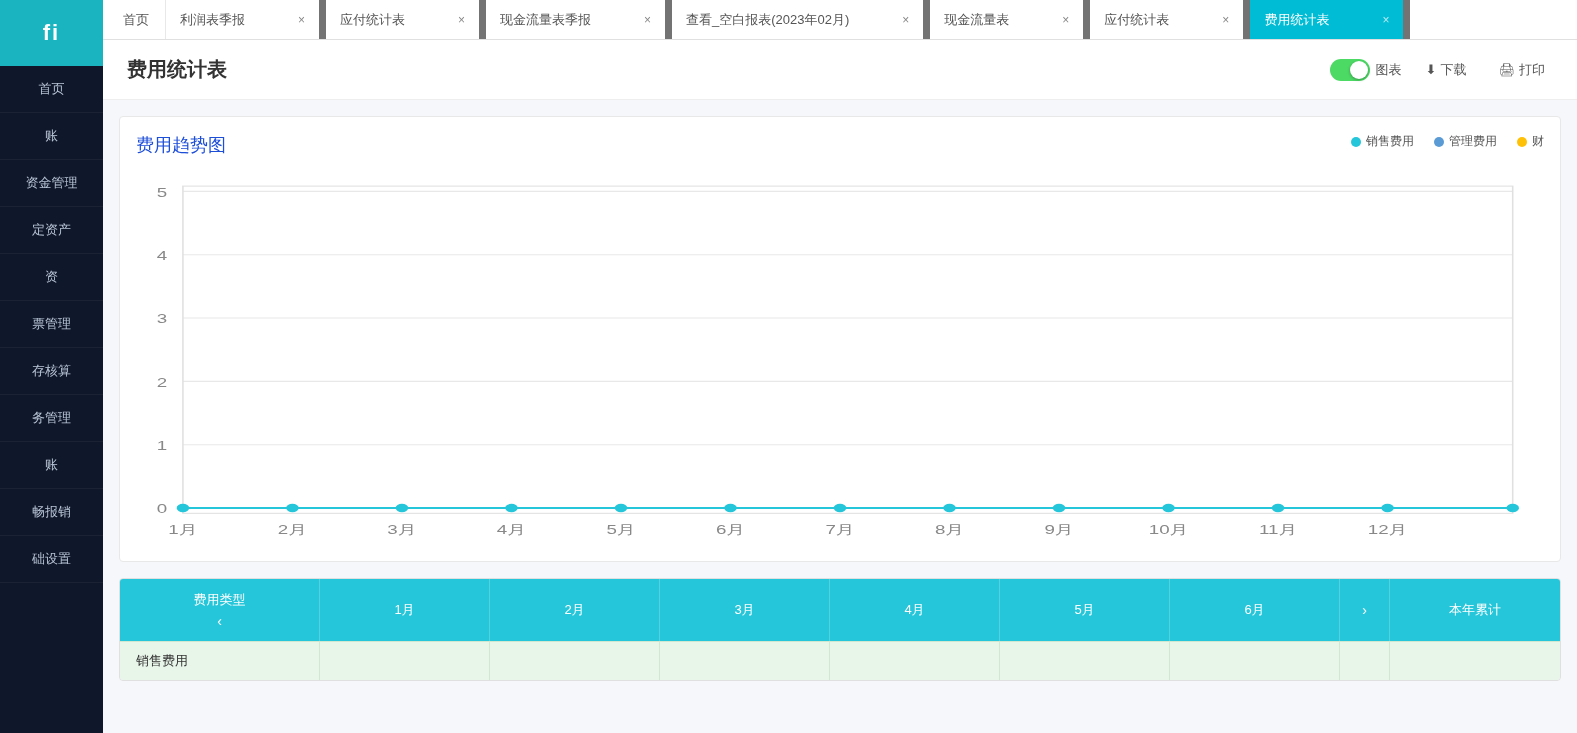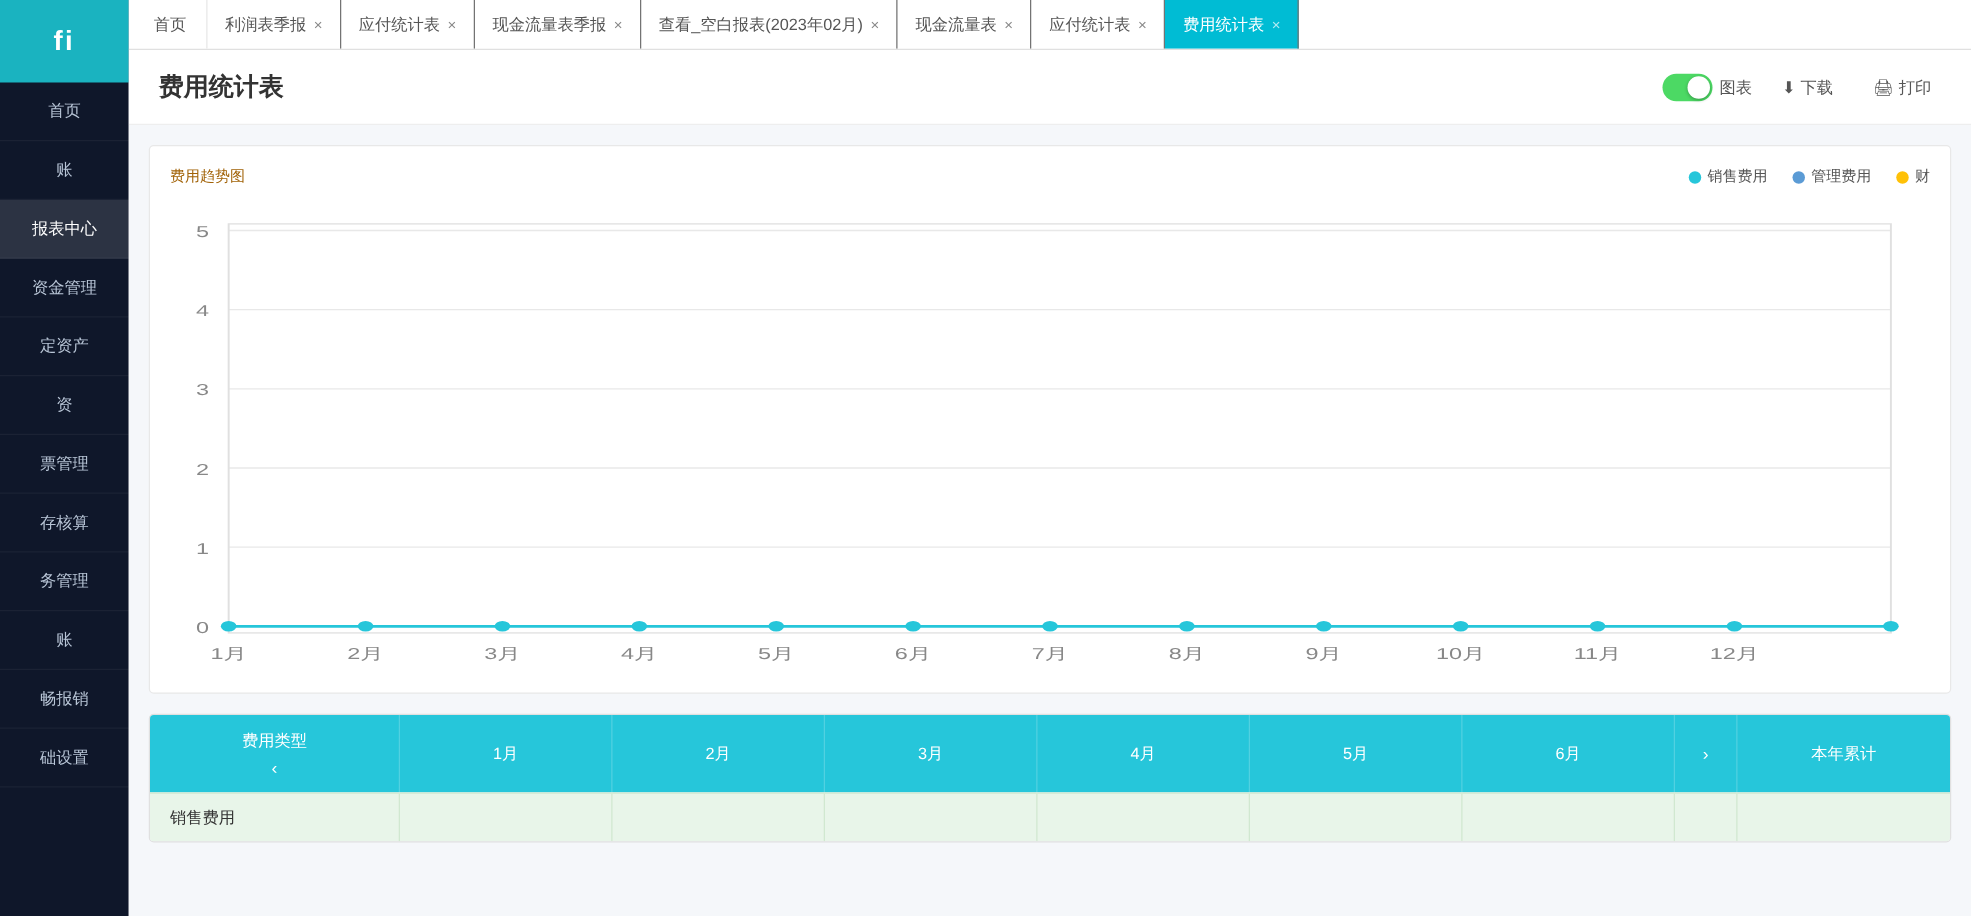--- a/index.html
+++ b/index.html
@@ -53,26 +53,27 @@
       border-bottom: 1px solid #e0e0e0;
       flex-shrink: 0;
       padding-left: 4px;
       overflow: hidden;
     }
     .tab {
       display: flex;
       align-items: center;
       padding: 1px 14px;
       height: 100%;
-      border-right: 1px solid #737373;
+      border-right: 7px solid #737373;
       cursor: pointer;
       color: #555;
       font-size: 13px;
       white-space: nowrap;
       flex-shrink: 0;
+      gap: 47px;
     }
     .tab.active {
       background: #00bcd4;
       color: white;
     }
     .tab .close {
       margin-left: 6px;
       color: inherit;
       opacity: 0.7;
       font-size: 12px;
@@ -154,22 +155,22 @@
 
     
     .chart-container {
       background: white;
       margin: 16px;
       padding: 16px;
       border-radius: 4px;
       border: 1px solid #e8e8e8;
     }
     .chart-title {
-      font-size: 12px;
-      color: #a16207;
+      font-size: 18px;
+      color: #1d4ed8;
       margin-bottom: 8px;
     }
     .chart-legend {
       display: flex;
       align-items: center;
       gap: 20px;
       justify-content: flex-end;
       margin-bottom: 8px;
     }
     .legend-item {
@@ -243,21 +244,20 @@
       padding: 0 4px;
     }
   </style>
 </head>
 <body>
 
 <div class="sidebar">
   <div class="sidebar-logo">fi</div>
   <div class="sidebar-item">首页</div>
   <div class="sidebar-item">账</div>
-  <div class="sidebar-item active">报表中心</div>
   <div class="sidebar-item">资金管理</div>
   <div class="sidebar-item">定资产</div>
   <div class="sidebar-item">资</div>
   <div class="sidebar-item">票管理</div>
   <div class="sidebar-item">存核算</div>
   <div class="sidebar-item">务管理</div>
   <div class="sidebar-item">账</div>
   <div class="sidebar-item">畅报销</div>
   <div class="sidebar-item">础设置</div>
 </div>

